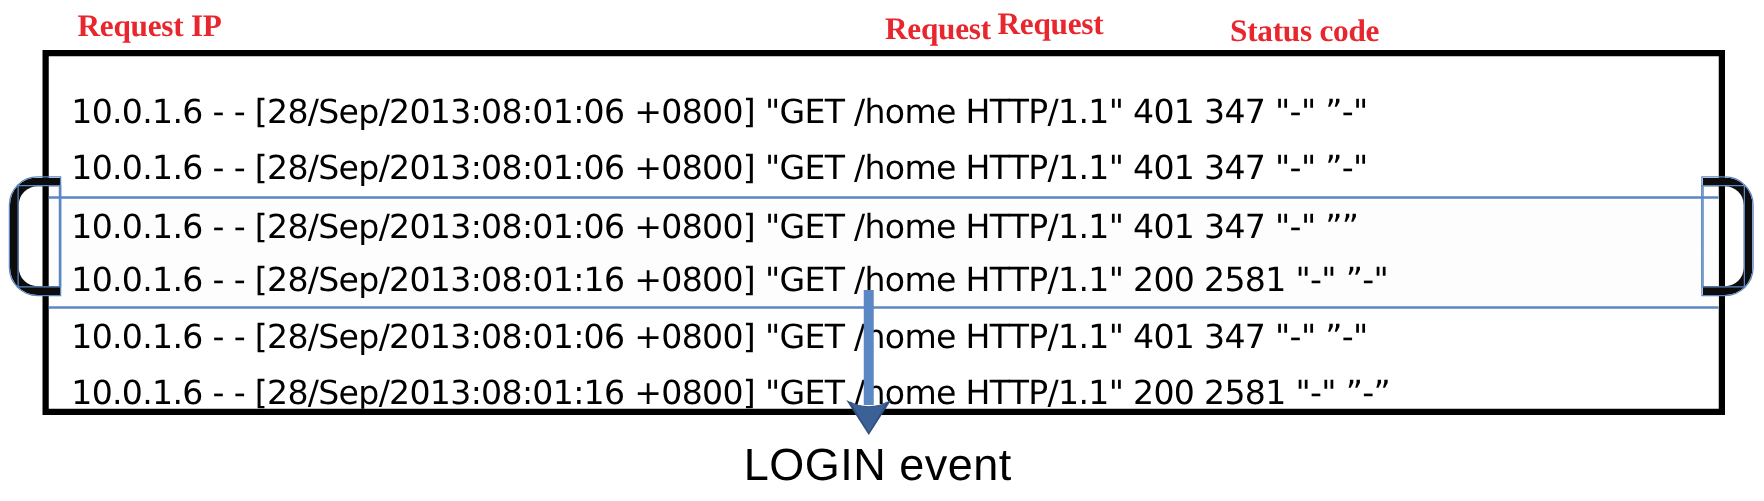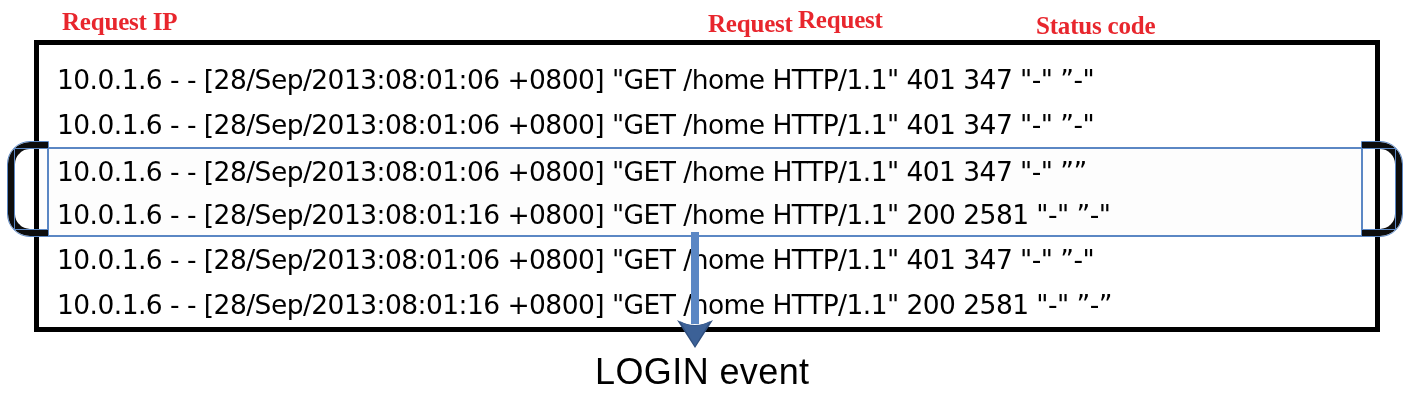--- a/index.html
+++ b/index.html
@@ -22,42 +22,42 @@
     font-family: Liberation Serif, serif;
     font-weight: bold;
     font-size: 25px;
     line-height: 24px;
     white-space: nowrap;
     letter-spacing: -0.2px;
   }
   #label-request-ip { left: 62px;   top: 10px; }
   #label-method     { left: 708px;  top: 12px; }
   #label-action     { left: 798px;  top: 8px;  }
-  #label-status     { left: 1036px; top: 14px; }
+  #label-status     { left: 984px; top: 14px; }
 
   
   #log-box {
     position: absolute;
     left: 34px;
     top: 40px;
     width: 1346px;
     height: 292px;
     box-sizing: border-box;
     border: 5px solid #000000;
     background: #ffffff;
     overflow: hidden;
   }
 
   #log-lines {
     position: absolute;
     left: 0;
     top: 0;
     right: 0;
     bottom: 0;
-    padding-top: 12px;
+    padding-top: 22px;
   }
 
   .log-line {
     position: relative;
     height: 45px;
     line-height: 45px;
     padding-left: 18px;
     font-family: "DejaVu Sans", sans-serif;
     font-size: 26.5px;
     color: #000000;

